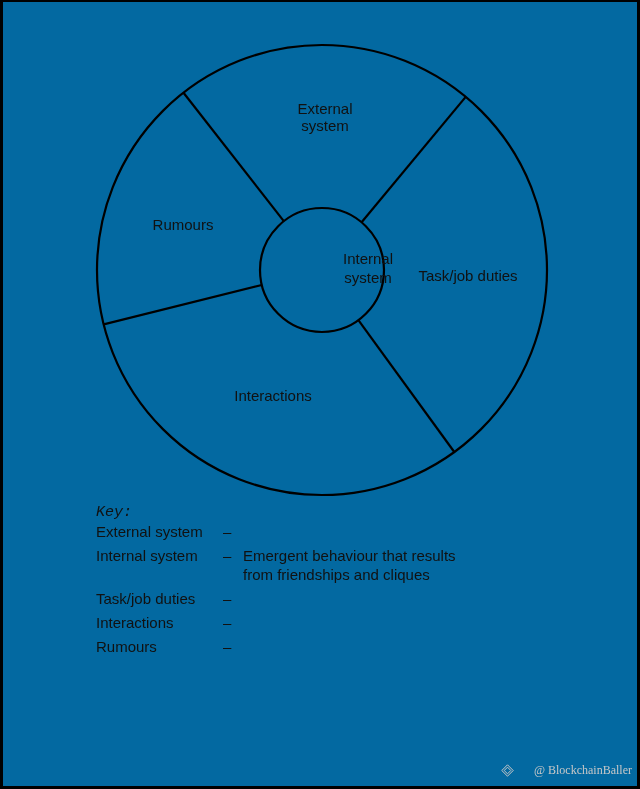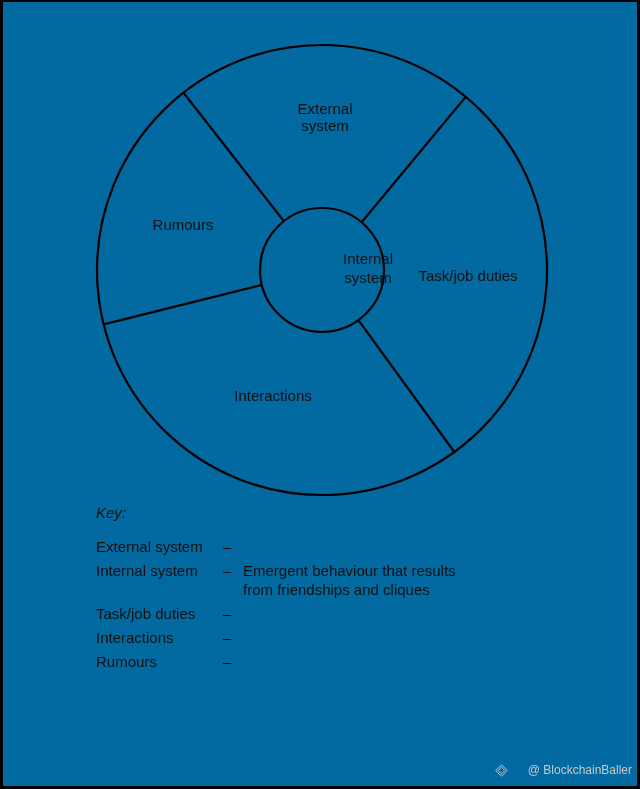--- a/index.html
+++ b/index.html
@@ -38,40 +38,41 @@
     position: absolute;
     left: 93px;
     top: 501px;
     width: 478px;
     font-size: 15px;
     color: #111;
   }
   .key-title {
     font-style: italic;
     line-height: 19px;
-    margin-bottom: 15px;
+    font-family: Liberation Mono, monospace;
   }
   .entry {
     display: flex;
     line-height: 19px;
     margin-bottom: 5px;
   }
   .term { flex: 0 0 127px; }
   .dash { flex: 0 0 20px; }
   .def  { flex: 1; white-space: pre-line; }
   .watermark {
     position: absolute;
     right: 5px;
     bottom: 9px;
     display: flex;
     align-items: center;
     gap: 20px;
     color: #c8c8c8;
     font-size: 12px;
     line-height: 14px;
+    font-family: Liberation Serif, serif;
   }
   .watermark svg { display: block; }
 </style>
 </head>
 <body>
 
 <div class="page">
 
   <svg class="diagram" viewBox="3 2 634 784" aria-hidden="true">
     <circle cx="322" cy="270" r="225"></circle>

